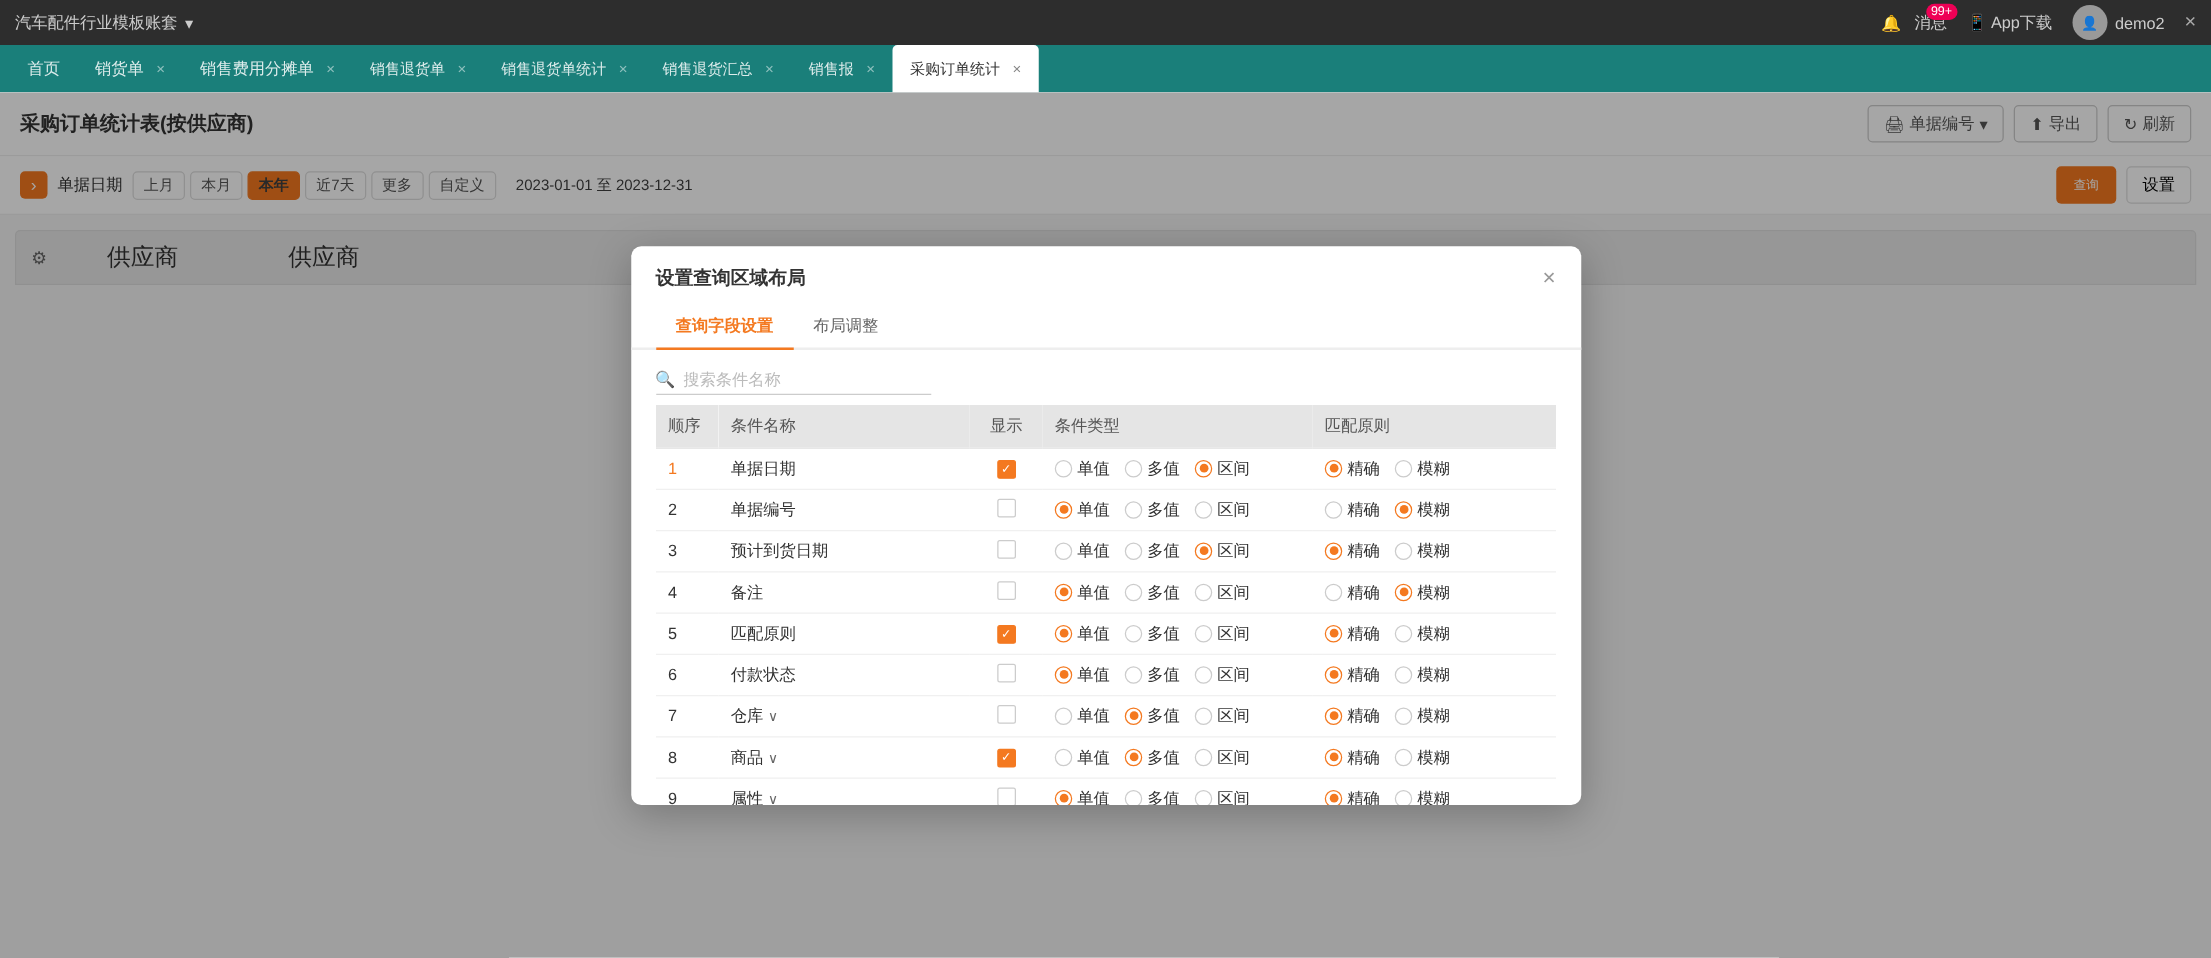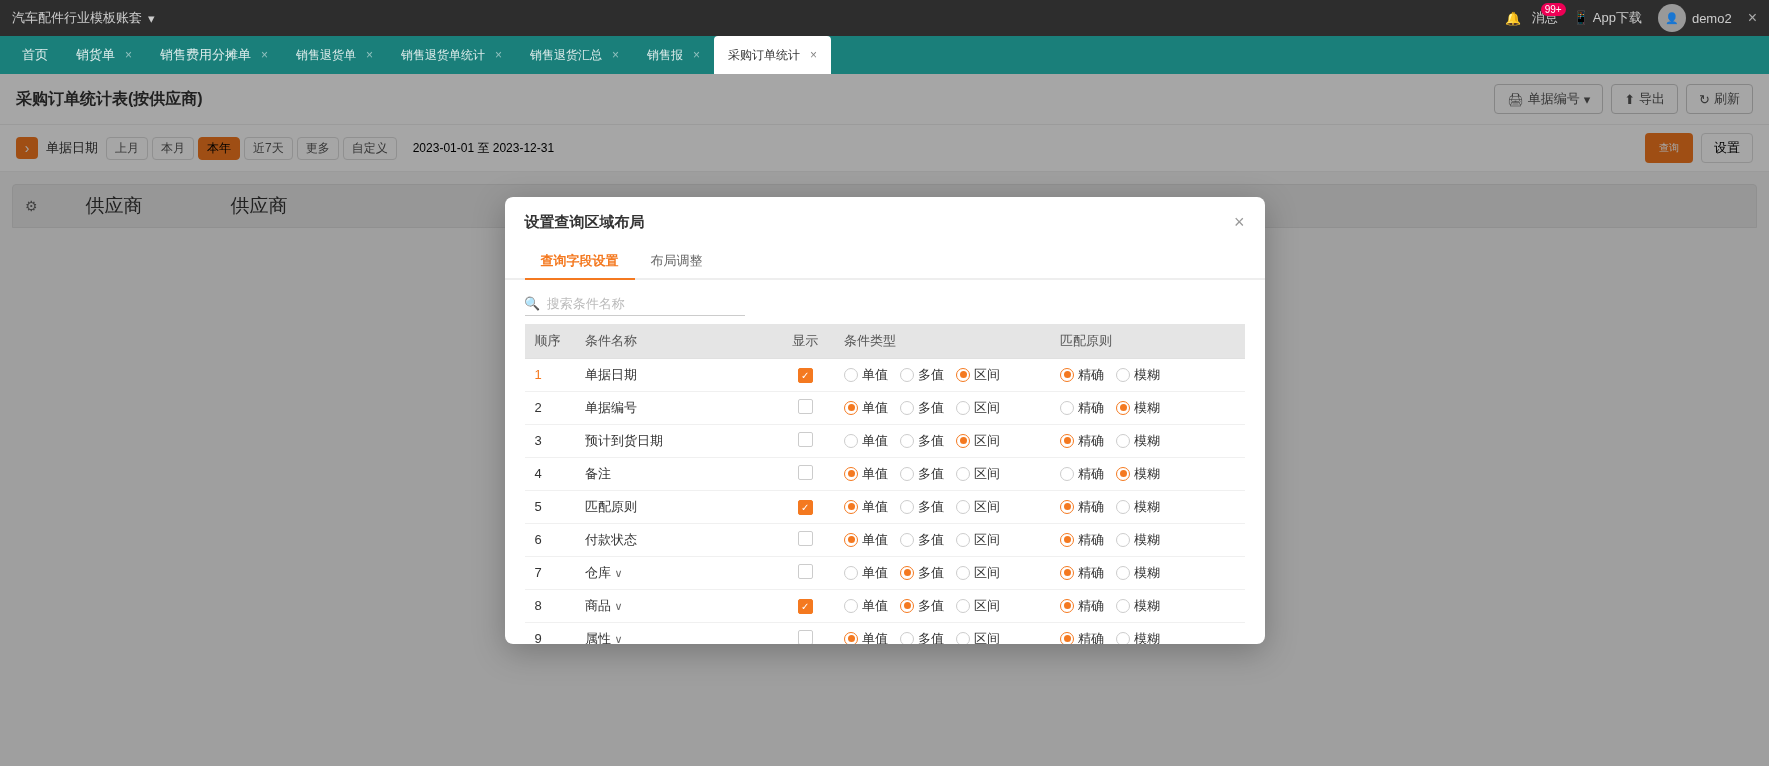--- a/index.html
+++ b/index.html
@@ -77,22 +77,22 @@
       padding: 8px 16px;
       display: flex;
       align-items: center;
       gap: 8px;
       border-bottom: 1px solid #eee;
     }
     .filter-toggle { background: #f47920; color: white; border: none; width: 22px; height: 22px; border-radius: 4px; cursor: pointer; font-size: 14px; }
     .filter-label { font-size: 13px; color: #333; }
     .date-period-btns { display: flex; gap: 4px; align-items: center; }
     .period-btn { border: 1px solid #ddd; background: white; padding: 2px 8px; border-radius: 4px; cursor: pointer; font-size: 12px; color: #555; }
-    .period-btn.active { background: #f47920; color: #000000; border-color: #f47920; }
-    .date-range-text { font-size: 12px; color: #000000; margin-left: 8px; }
+    .period-btn.active { background: #f47920; color: #404040; border-color: #f47920; font-weight: bold; }
+    .date-range-text { font-size: 12px; color: #404040; margin-left: 8px; }
     .settings-btn { border: 1px solid #ddd; background: white; padding: 5px 12px; border-radius: 4px; cursor: pointer; font-size: 13px; }
 
     
     .table-area { padding: 12px; }
     .table-header-row {
       display: flex;
       background: #e8e8e8;
       border: 1px solid #ddd;
       border-radius: 4px 4px 0 0;
       padding: 8px 12px;

